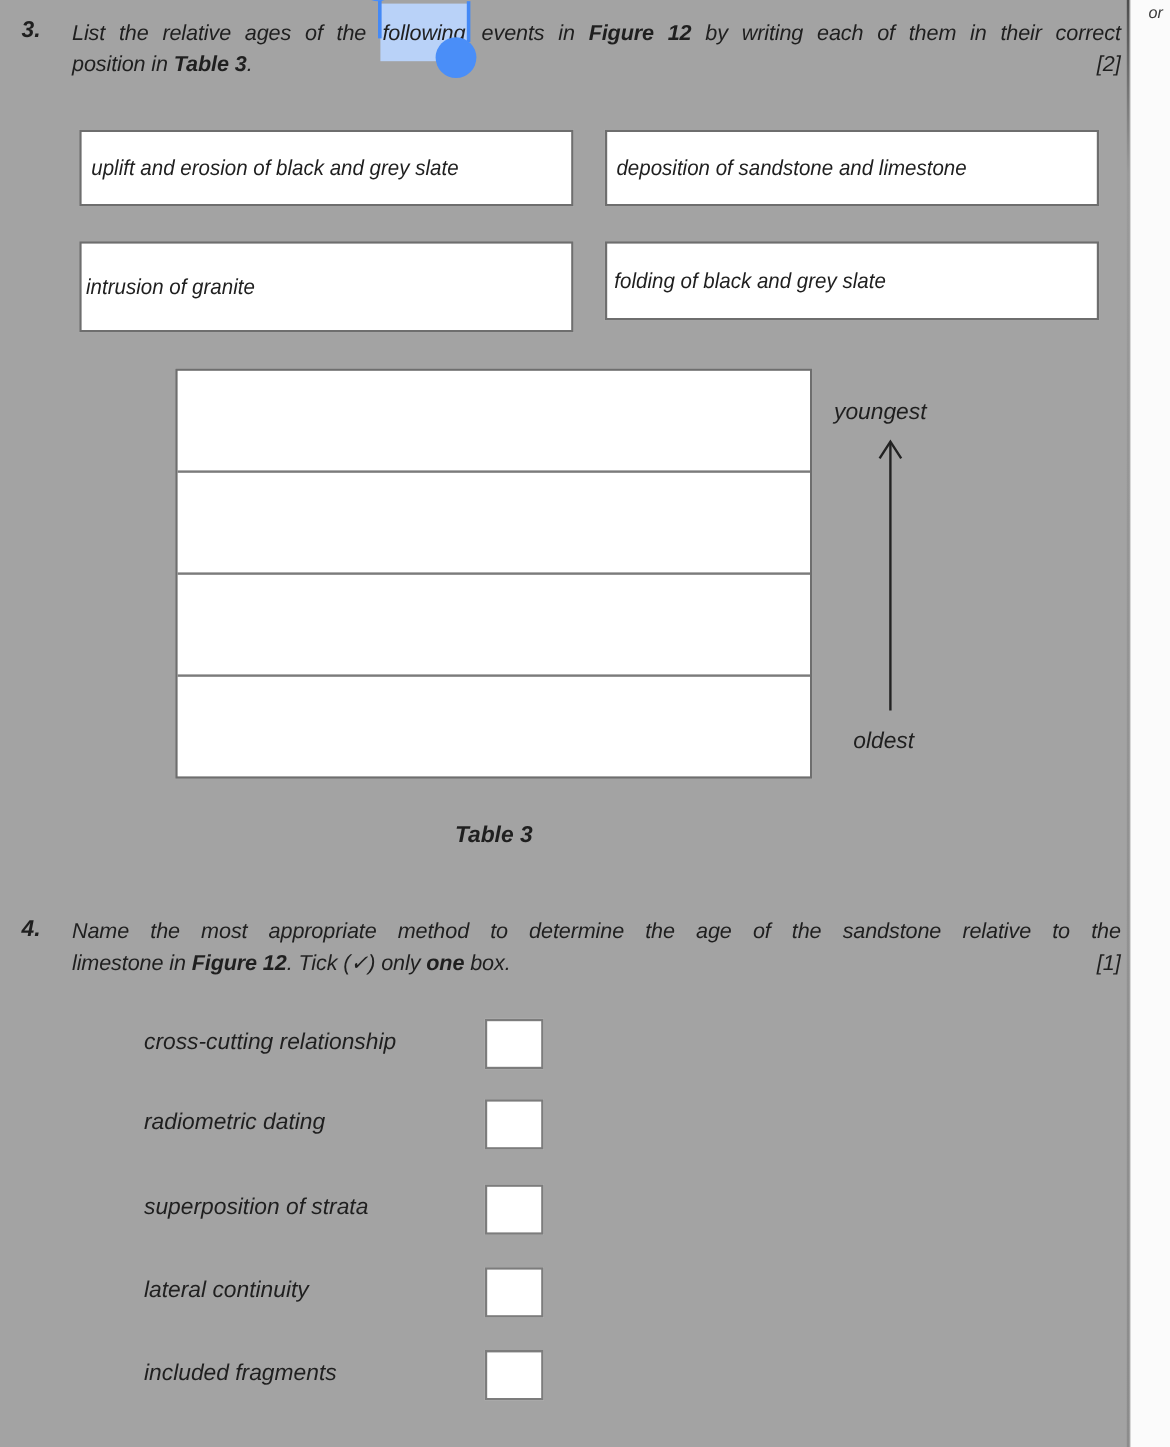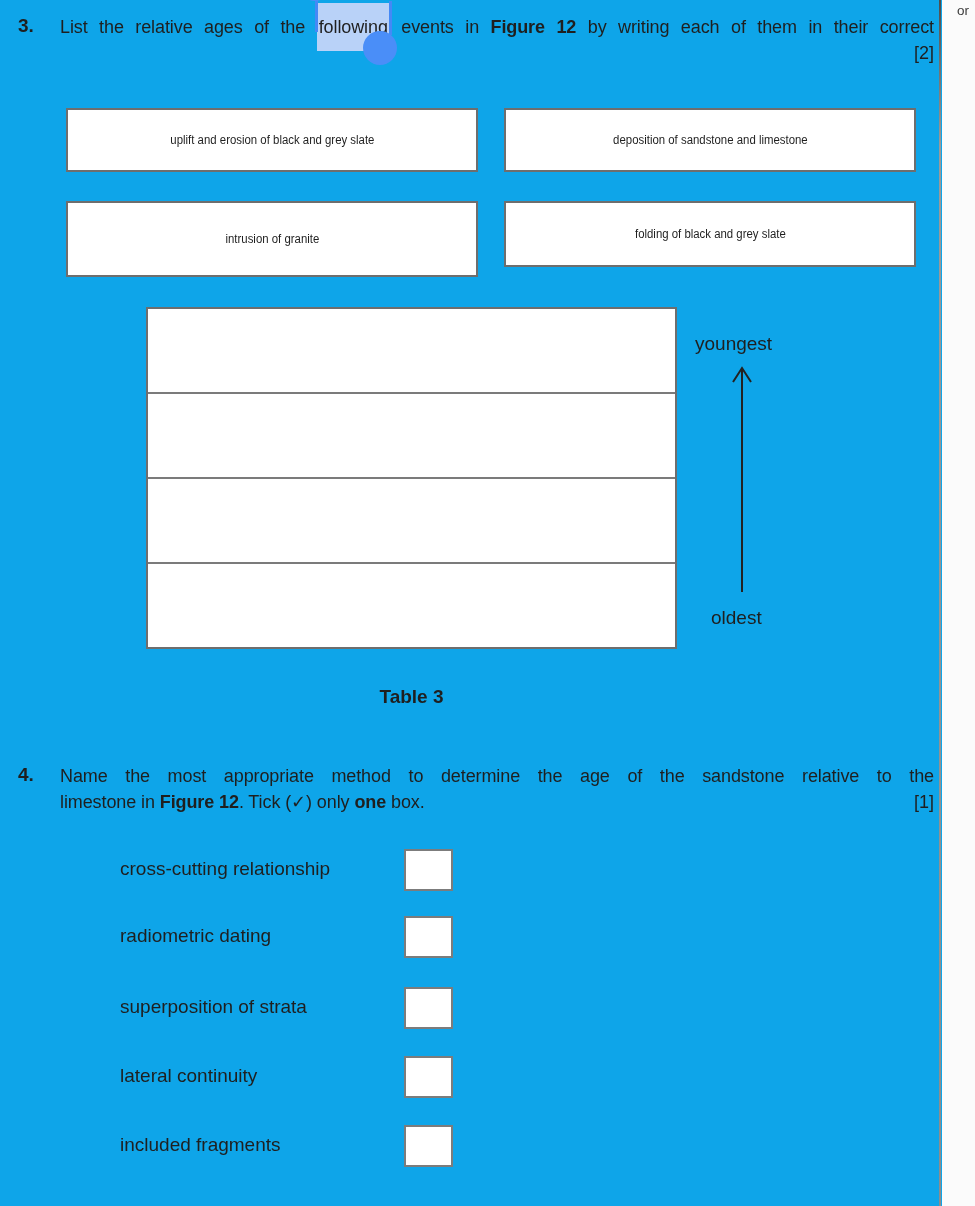--- a/index.html
+++ b/index.html
@@ -1,20 +1,20 @@
 <!DOCTYPE html>
 <html><head>
 <meta charset="utf-8">
 <style>
   * { margin:0; padding:0; box-sizing:border-box; }
   html,body { width:975px; height:1206px; }
   body { font-family:"Liberation Sans", sans-serif; background:#fff; }
   #page {
-    position:relative; width:975px; height:1206px; background:#0ea5e9;
-    color:#1f1f1f; overflow:hidden;
+    position:relative; width:975px; height:1206px; background:#a3a3a3;
+    color:#1f1f1f; overflow:hidden;font-style:italic;
   }
   .abs { position:absolute; }
 
   
   #margin-area { left:942px; top:0; width:33px; height:1206px; background:#fbfbfb; }
   #page-edge-line { left:939px; top:0; width:2px; height:1206px;
     background:linear-gradient(#4d4d4d, #9a9a9a 12%, #8c8c8c); }
   #margin-note { left:957px; top:3px; font-size:13.5px; color:#3c3c3c; }
 
   
@@ -29,21 +29,21 @@
   #sel-word { position:relative; background:#b9d2f8; padding:14px 2px; }
   .caret { position:absolute; width:3px; background:#4489f6; }
   #caret-start { left:-2px; top:-3px; height:32px; }
   #caret-end   { right:-2px; top:-2px; height:34px; }
   .sel-handle { position:absolute; border-radius:50%; background:#4a8ef8; }
   #handle-start { width:32px; height:32px; left:-18px; top:-34px; }
   #handle-end   { width:34px; height:34px; right:-7px; top:28px; }
 
   
   .event-box { border:2px solid #6e6e6e; background:#fff; display:flex;
-    align-items:center; justify-content:center; font-size:12px; }
+    align-items:center; font-size:18px; }
   .event-box > span { display:inline-block; transform:scaleX(0.95); white-space:nowrap; }
 
   
   #answer-table { left:146px; top:307px; width:531px; height:342px;
     border:2px solid #6e6e6e; display:flex; flex-direction:column; background:#fff; }
   .answer-row { flex:1; border-bottom:2px solid #7b7b7b; }
   .answer-row:last-child { border-bottom:none; }
 
   .axis-label { font-size:19px; color:#1f1f1f; }
   #table-caption { left:146px; top:686px; width:531px; text-align:center;
@@ -57,20 +57,21 @@
 <body>
 
 <div id="page">
 
   <div class="abs" id="margin-area"></div>
   <div class="abs" id="page-edge-line"></div>
   <div class="abs" id="margin-note">or</div>
 
   <div class="abs qnum" style="left:18px; top:15px;">3.</div>
   <div class="abs qline justify" style="top:14px;"><span>List the relative ages of the </span><span id="sel-word">following<span class="caret" id="caret-start"></span><span class="caret" id="caret-end"></span><span class="sel-handle" id="handle-start"></span><span class="sel-handle" id="handle-end"></span></span><span> events in </span><b>Figure 12</b><span> by writing each of them in their correct</span></div>
+  <div class="abs qline" style="top:40px;"><span>position in </span><b>Table 3</b><span>.</span></div>
   <div class="abs marks" style="top:40px;">[2]</div>
 
   <div class="abs event-box" style="left:66px; top:108px; width:412px; height:64px;">
       <span>uplift and erosion of black and grey slate</span>
     </div>
   <div class="abs event-box" style="left:504px; top:108px; width:412px; height:64px;">
       <span>deposition of sandstone and limestone</span>
     </div>
   <div class="abs event-box" style="left:66px; top:201px; width:412px; height:76px;">
       <span>intrusion of granite</span>

